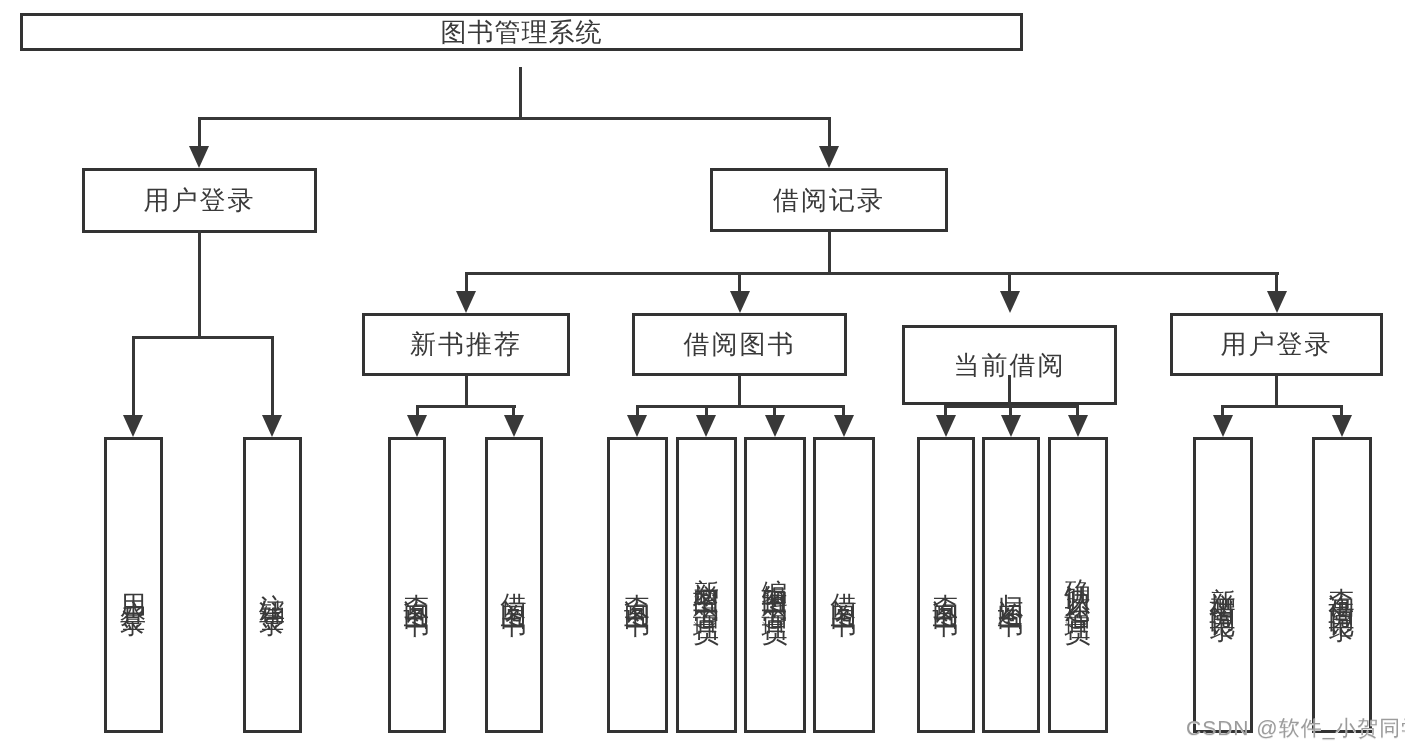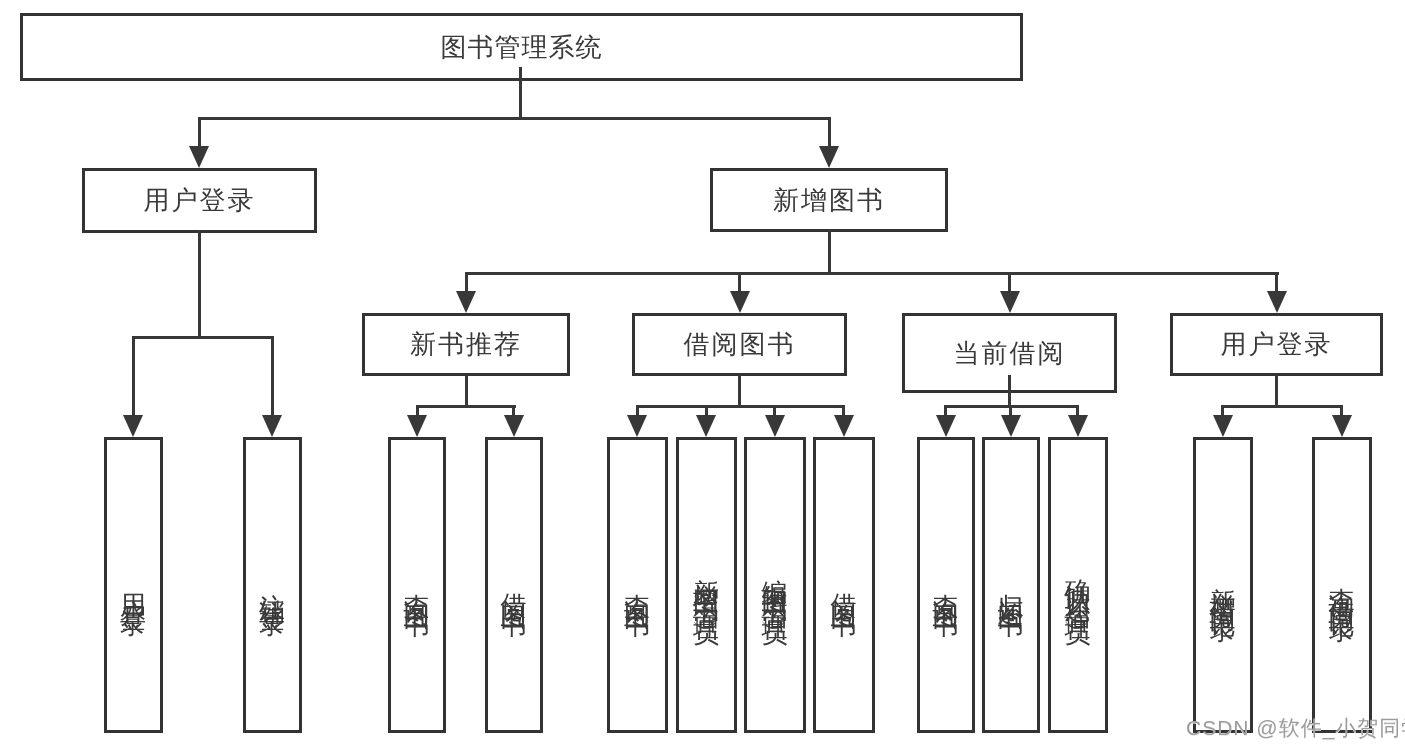--- a/index.html
+++ b/index.html
@@ -27,39 +27,39 @@
   .watermark{
     position:absolute;left:1186px;top:714px;font-size:21px;letter-spacing:1px;
     color:#9c9c9c;text-shadow:0 1px 0 #eeeeee;white-space:nowrap;
   }
 </style>
 </head>
 <body>
 
 <div id="stage">
 
-  <div class="box title-label" style="left:20px;top:13px;width:1003px;height:68px;">
+  <div class="box title-label" style="left:20px;top:13px;width:1003px;height:38px;">
     <span>图书管理系统</span>
   </div>
 
   <div class="box hlabel" style="left:82px;top:168px;width:235px;height:65px;">
     <span>用户登录</span>
   </div>
 
   <div class="box hlabel" style="left:710px;top:168px;width:238px;height:64px;">
-    <span>新增图书</span>
+    <span>借阅记录</span>
   </div>
 
   <div class="box hlabel" style="left:362px;top:313px;width:208px;height:63px;">
     <span>新书推荐</span>
   </div>
   <div class="box hlabel" style="left:632px;top:313px;width:215px;height:63px;">
     <span>借阅图书</span>
   </div>
-  <div class="box hlabel" style="left:902px;top:313px;width:215px;height:80px;">
+  <div class="box hlabel" style="left:902px;top:325px;width:215px;height:80px;">
     <span>当前借阅</span>
   </div>
   <div class="box hlabel" style="left:1170px;top:313px;width:213px;height:63px;">
     <span>用户登录</span>
   </div>
 
   <div class="box leaf" style="left:104px;top:437px;width:59px;height:296px;">
     <span>用户登录</span>
   </div>
   <div class="box leaf" style="left:243px;top:437px;width:59px;height:296px;">

